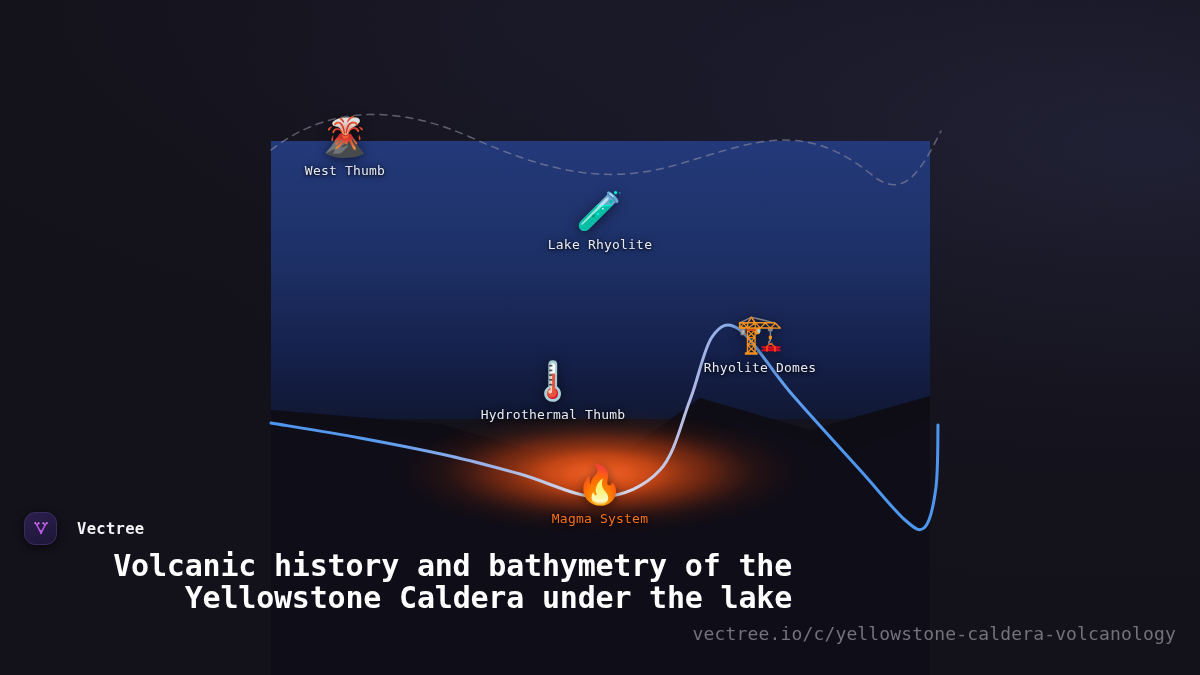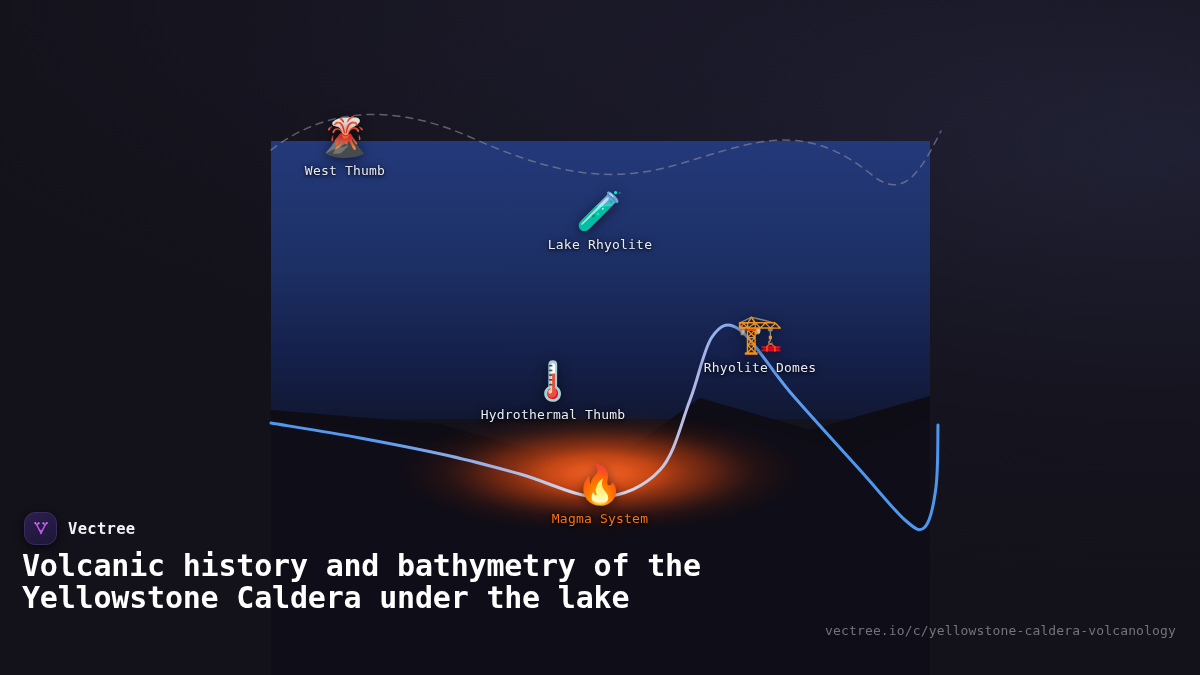--- a/index.html
+++ b/index.html
@@ -43,43 +43,44 @@
     letter-spacing:.2px;
     color:#e9ecf3;
     text-shadow:0 1px 3px rgba(0,0,0,.85), 0 0 6px rgba(0,0,0,.6);
     font-family:"DejaVu Sans Mono", monospace;
   }
   .node.dim .lbl { color:#f97316; }
 
   
   .brand {
     position:absolute; left:24px; top:512px;
-    display:flex; align-items:center; gap:11px;
+    display:flex; align-items:center; gap:20px;
   }
   .brand-badge {
     width:33px; height:33px; border-radius:11px;
     background:linear-gradient(150deg,#2b1f4d 0%,#241a42 55%,#1d1735 100%);
     border:1px solid #3a2c60;
     display:flex; align-items:center; justify-content:center;
     box-shadow:0 2px 8px rgba(0,0,0,.55);
   }
   .brand-name {
     font-size:15.5px; font-weight:bold; color:#f2f3f7;
     letter-spacing:.3px;
     font-family:"DejaVu Sans Mono", monospace;
   }
   .title {
     position:absolute; left:22px; top:550px; width:770px;
     font-size:30px; font-weight:bold; line-height:1.08;
     color:#ffffff; letter-spacing:-.2px;
     font-family:"DejaVu Sans Mono", monospace;
+    text-align:right;
   }
   .url {
     position:absolute; right:24px; top:623px;
-    font-size:13px; color:#73737e; letter-spacing:.15px;
+    font-size:18px; color:#73737e; letter-spacing:.15px;
     font-family:"DejaVu Sans Mono", monospace;
     text-align:center;
   }
 </style>
 </head>
 <body>
 
 <div id="stage">
 
   <div class="bg-tint"></div>

